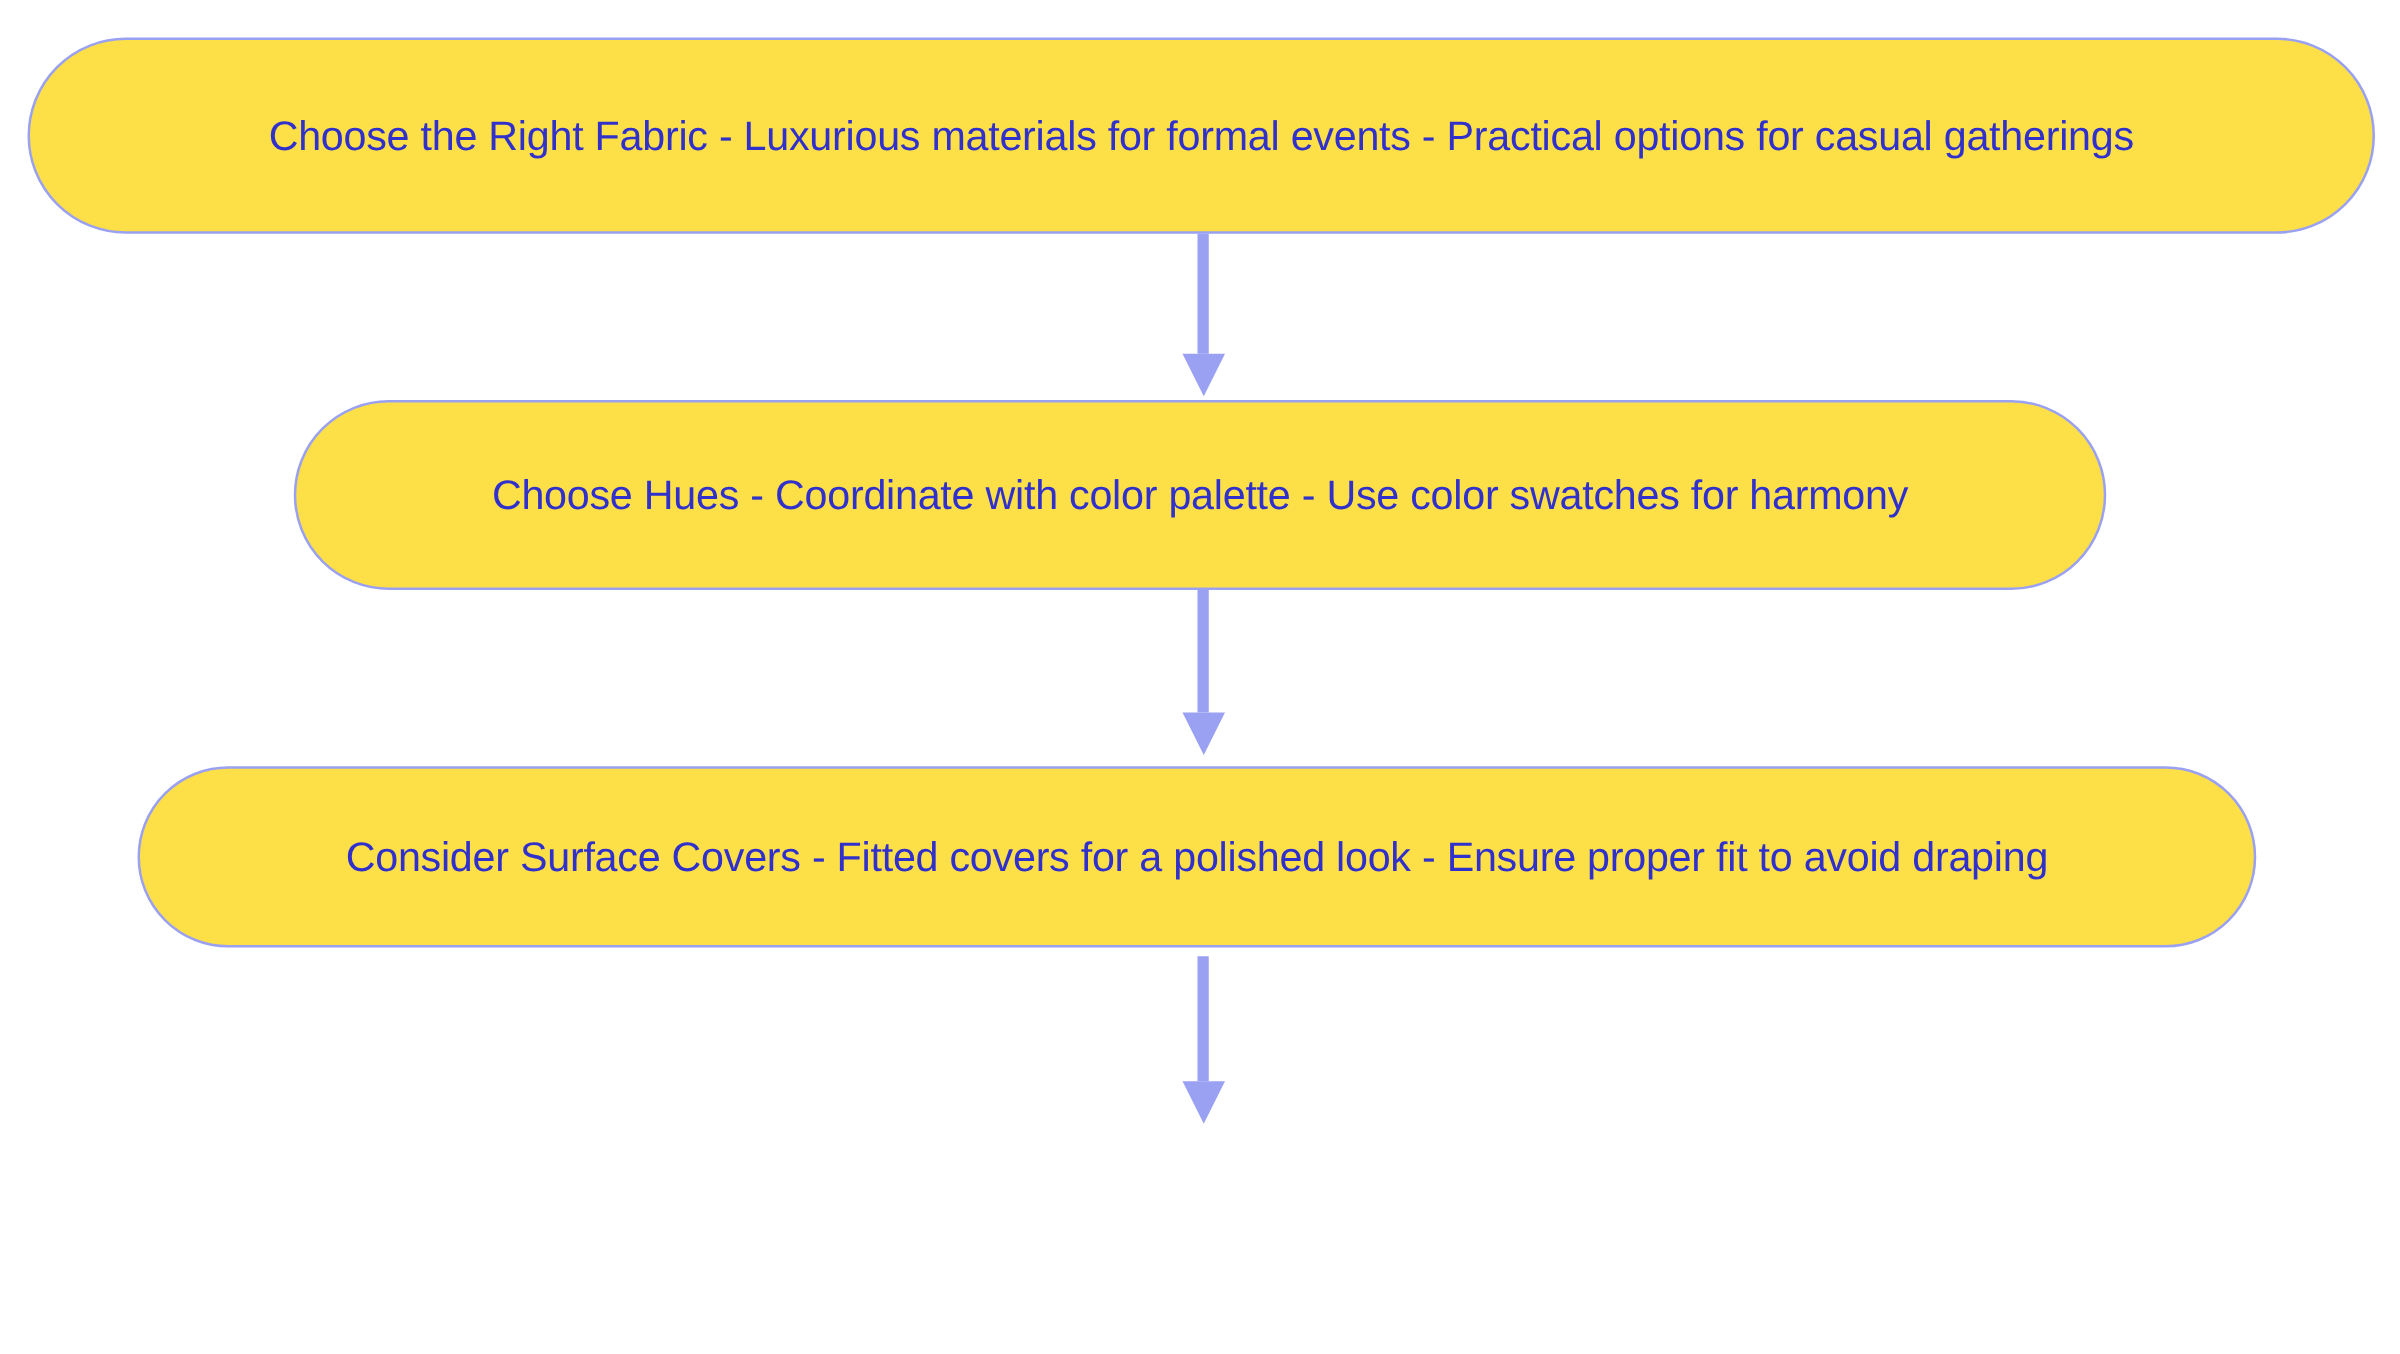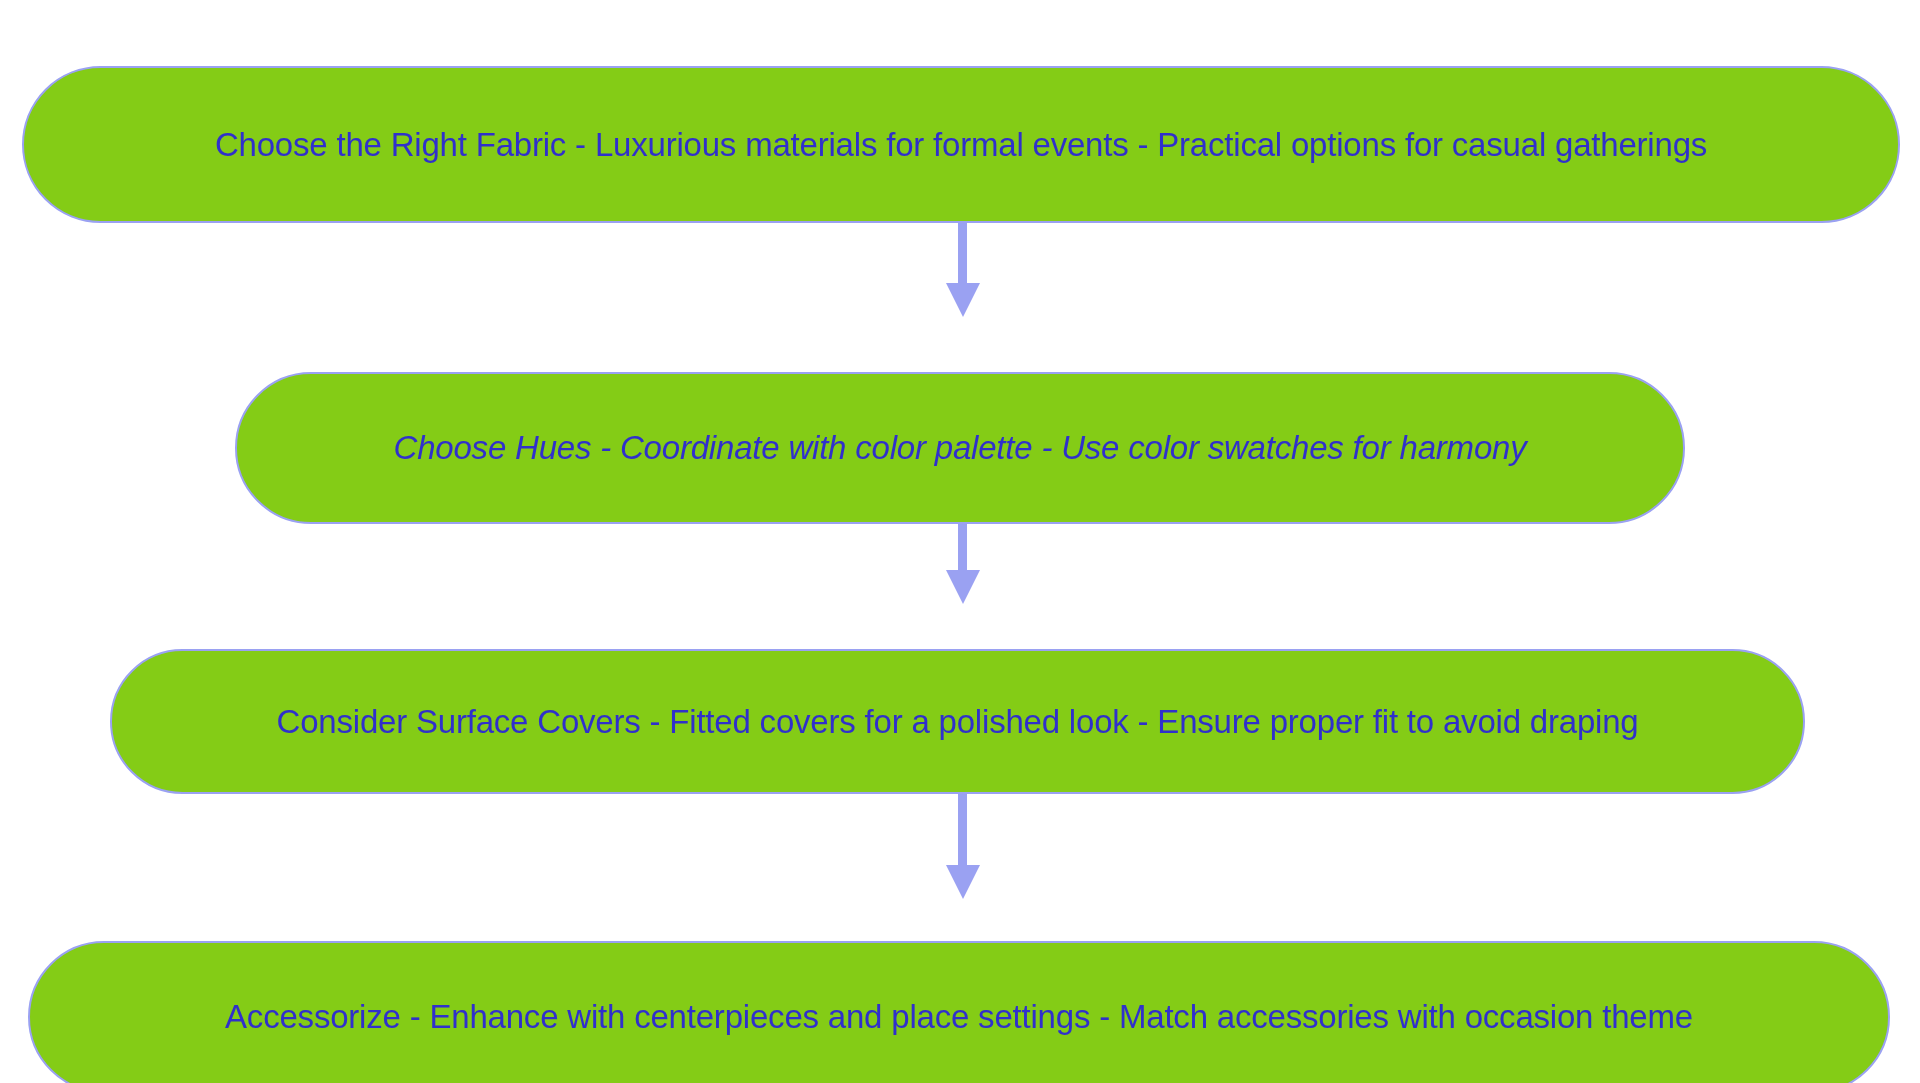--- a/index.html
+++ b/index.html
@@ -19,43 +19,42 @@
     position: relative;
     width: 1920px;
     height: 1083px;
     background: #ffffff;
   }
 
   
   .node {
     position: absolute;
     box-sizing: border-box;
-    background: #84cc16;
+    background: #fde047;
     border: 2px solid #9aa1f2;
     border-radius: 80px;
     display: flex;
     align-items: center;
     justify-content: center;
     text-align: right;
     padding: 0 40px;
-    margin-top: 36px;
   }
   .node-label {
     display: block;
     color: #3030cc;
     font-size: 33px;
     line-height: 1.15;
     letter-spacing: -0.2px;
     white-space: nowrap;
     font-weight: 400;
   }
 
   
   #node-0 { left: 22px;  top: 30px;  width: 1878px; height: 157px; }
-  #node-1 { left: 235px; top: 336px; width: 1450px; height: 152px; font-style: italic; }
+  #node-1 { left: 235px; top: 320px; width: 1450px; height: 152px; }
   #node-2 { left: 110px; top: 613px; width: 1695px; height: 145px; }
   #node-3 { left: 28px;  top: 905px; width: 1862px; height: 152px; }
 
   
   .connector {
     position: absolute;
     left: 0;
     top: 0;
     width: 1920px;
     height: 1083px;
@@ -92,17 +91,14 @@
   </div>
 
   <div class="node" id="node-1">
     <span class="node-label">Choose Hues - Coordinate with color palette - Use color swatches for harmony</span>
   </div>
 
   <div class="node" id="node-2">
     <span class="node-label">Consider Surface Covers - Fitted covers for a polished look - Ensure proper fit to avoid draping</span>
   </div>
 
-  <div class="node" id="node-3">
-    <span class="node-label">Accessorize - Enhance with centerpieces and place settings - Match accessories with occasion theme</span>
-  </div>
 
 </div>
 
 </body></html>

